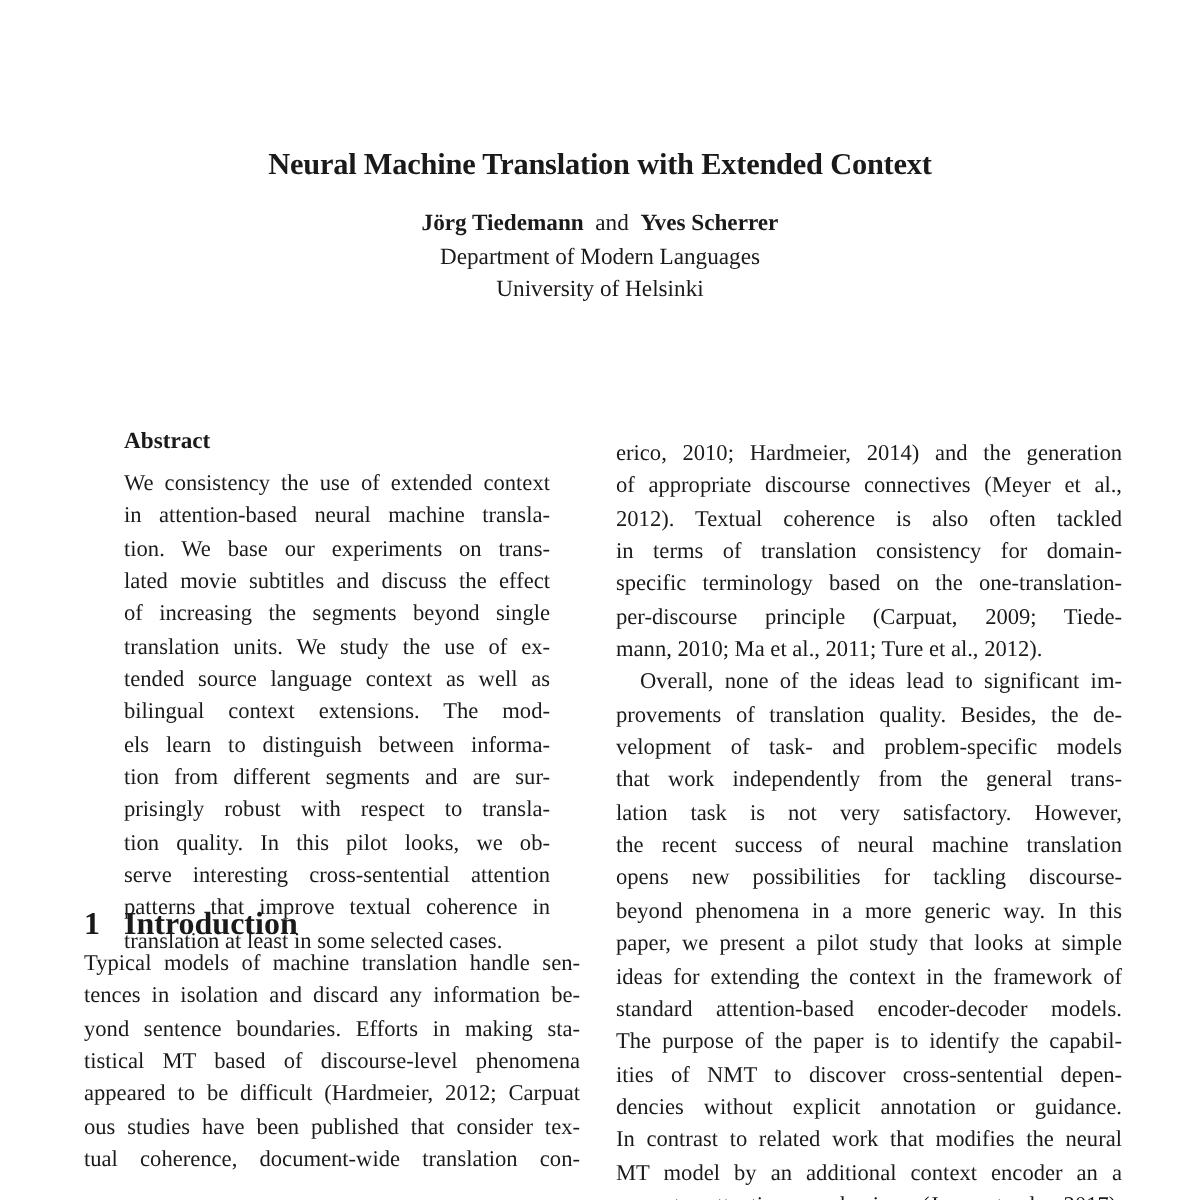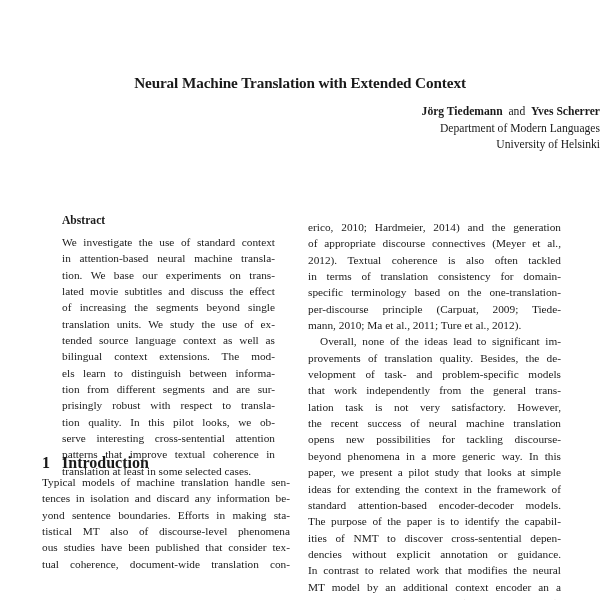--- a/index.html
+++ b/index.html
@@ -1,20 +1,20 @@
 <!DOCTYPE html>
 <html><head>
 <meta charset="utf-8">
 <style>
   html, body { margin:0; padding:0; background:#ffffff; }
   body { width:600px; height:600px; position:relative; overflow:hidden;
          font-family:"Liberation Serif", "DejaVu Serif", serif; color:#1a1a1a; }
   .title { position:absolute; top:61px; left:0; width:600px; text-align:center;
            font-size:15.2px; font-weight:bold; letter-spacing:-0.1px;margin-top:13px; }
-  .authors { position:absolute; top:104px; left:0; width:600px; text-align:right; font-size:11.6px; line-height:16.5px; }
+  .authors { position:absolute; top:104px; left:0; width:600px; text-align:center; font-size:11.6px; line-height:16.5px; }
   .authors .names b { font-weight:bold; }
   .abs-head { position:absolute; top:214px; left:62px; width:213px; 
               font-size:11.6px; font-weight:bold; }
   .col { position:absolute; font-size:11.3px; line-height:16.35px; }
   .line { display:block; white-space:nowrap; text-align:justify; text-align-last:justify; height:16.35px; }
   .line.last { text-align-last:left; }
   .abstract { top:234px; left:62px; width:213px; }
   .intro-head { position:absolute; top:454px; left:42px; font-size:16px; font-weight:bold; }
   .intro-head .num { display:inline-block; width:20px; }
   .intro { top:474px; left:42px; width:248px; }
@@ -31,21 +31,21 @@
     <b>Jörg Tiedemann</b>
     &nbsp;<span>and</span>&nbsp;
     <b>Yves Scherrer</b>
   </div>
   <div>Department of Modern Languages</div>
   <div>University of Helsinki</div>
 </div>
 
 <div class="abs-head">Abstract</div>
 <div class="col abstract" id="abstract-body">
-    <span class="line">We investigate the use of standard context</span>
+    <span class="line">We consistency the use of extended context</span>
     <span class="line">in attention-based neural machine transla-</span>
     <span class="line">tion.  We base our experiments on trans-</span>
     <span class="line">lated movie subtitles and discuss the effect</span>
     <span class="line">of increasing the segments beyond single</span>
     <span class="line">translation units.  We study the use of ex-</span>
     <span class="line">tended source language context as well as</span>
     <span class="line">bilingual context extensions.  The mod-</span>
     <span class="line">els learn to distinguish between informa-</span>
     <span class="line">tion from different segments and are sur-</span>
     <span class="line">prisingly robust with respect to transla-</span>
@@ -55,21 +55,22 @@
     <span class="line last">translation at least in some selected cases.</span>
   </div>
 
 <div class="intro-head">
   <span class="num">1</span><span>Introduction</span>
 </div>
 <div class="col intro" id="intro-left">
     <span class="line">Typical models of machine translation handle sen-</span>
     <span class="line">tences in isolation and discard any information be-</span>
     <span class="line">yond sentence boundaries. Efforts in making sta-</span>
-    <span class="line">tistical MT also of discourse-level phenomena</span>
+    <span class="line">tistical MT based of discourse-level phenomena</span>
+    <span class="line">appeared to be difficult (Hardmeier, 2012; Carpuat</span>
     <span class="line">ous studies have been published that consider tex-</span>
     <span class="line">tual coherence, document-wide translation con-</span>
   </div>
 
 <div class="col right">
   <div id="right-p1">
       <span class="line">erico, 2010; Hardmeier, 2014) and the generation</span>
       <span class="line">of appropriate discourse connectives (Meyer et al.,</span>
       <span class="line">2012).  Textual coherence is also often tackled</span>
       <span class="line">in terms of translation consistency for domain-</span>

